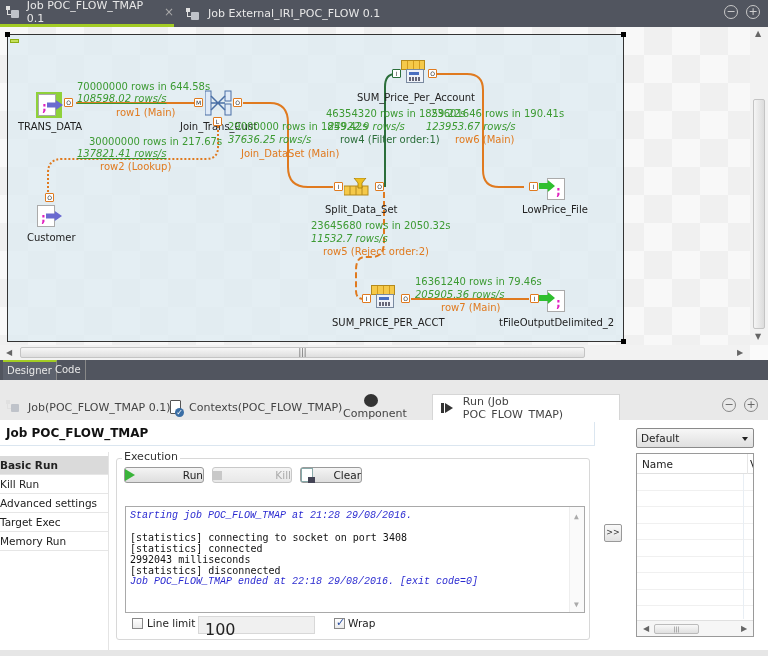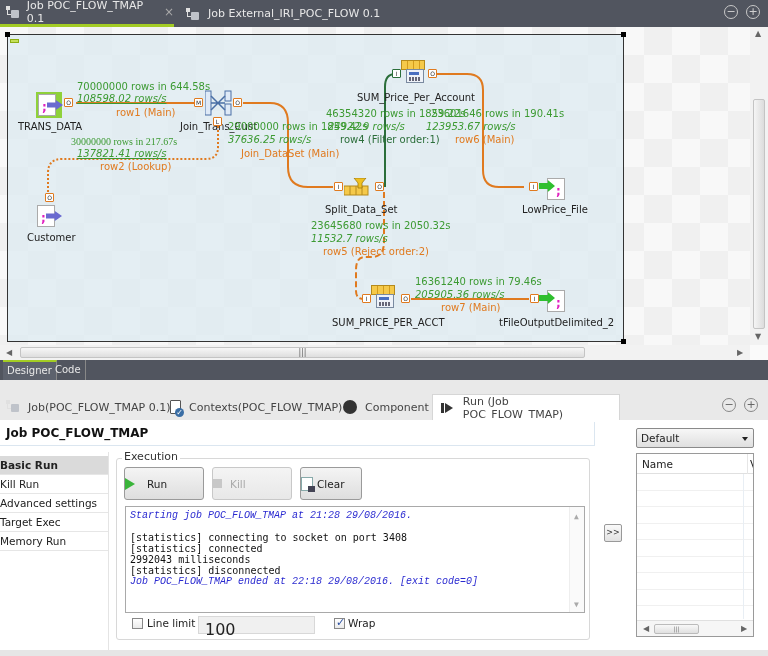--- a/index.html
+++ b/index.html
@@ -75,21 +75,21 @@
   .panel { position: absolute; left: 0; top: 420px; width: 768px; height: 230px; background: #fff; }
   .job-title { position: absolute; left: 6px; top: 6px; font-weight: bold; font-size: 12px; color: #111; }
   .title-box { position: absolute; left: 0; top: 2px; width: 595px; height: 24px; border-bottom: 1px solid #dbe6f0; border-right: 1px solid #dbe6f0; }
   .side-menu { position: absolute; left: 0; top: 36px; width: 108px; }
   .side-item { height: 19px; line-height: 19px; font-size: 10.5px; color: #222; border-bottom: 1px solid #e6e6e6; }
   .side-item.active { background: #dadada; font-weight: bold; }
   .side-divider { position: absolute; left: 108px; top: 32px; width: 1px; height: 198px; background: #e4e4e4; }
 
   .exec-group { position: absolute; left: 116px; top: 38px; width: 474px; height: 182px; border: 1px solid #d8d8d8; border-radius: 3px; }
   .exec-legend { position: absolute; left: 122px; top: 30px; background: #fff; padding: 0 2px; font-size: 11px; color: #333; }
-  .btn { position: absolute; height: 33px; border: 1px solid #9a9a9a; border-radius: 3px; background: linear-gradient(#f4f4f4, #dedede); font-size: 10.5px; display: flex; align-items: center; justify-content: flex-start; color: #222; }
+  .btn { position: absolute; height: 16px; border: 1px solid #9a9a9a; border-radius: 3px; background: linear-gradient(#f4f4f4, #dedede); font-size: 10.5px; display: flex; align-items: center; justify-content: space-between; color: #222; }
   .btn.disabled { color: #aaa; border-color: #c8c8c8; background: linear-gradient(#f4f4f4, #e8e8e8); }
   .play { width: 0; height: 0; border-left: 10px solid #3ab43a; border-top: 6px solid transparent; border-bottom: 6px solid transparent; margin-right: 12px; }
   .stopsq { width: 9px; height: 9px; background: #c8c8c8; margin-right: 8px; }
   .clearico { width: 12px; height: 14px; background: #fff; border: 1px solid #8aa; margin-right: 4px; position: relative; }
   .clearico::after { content: ""; position: absolute; right: -3px; bottom: -2px; width: 7px; height: 6px; background: #445; }
 
   .console { position: absolute; left: 125px; top: 86px; width: 460px; height: 107px; border: 1px solid #a9a9a9; background: #fff; font-family: "DejaVu Sans Mono", monospace; font-size: 10px; line-height: 11px; padding: 3px 4px; }
   .console .line { white-space: pre; height: 11px; }
   .console .blue { color: #2a2ad0; font-style: italic; font-family: "Liberation Mono", monospace; }
   .console .blk { color: #111; }
@@ -227,21 +227,21 @@
   <div class="fileico" style="left:547px;top:263px;">
       <span class="semi" style="left:8px;">;</span>
     </div>
   <div class="arrow-out" style="left:539px;top:265px;"></div>
   <div class="comp-name" style="left:499px;top:290px;">tFileOutputDelimited_2</div>
 
   <div class="lbl green" style="left:77px;top:54px;">70000000 rows in 644.58s</div>
   <div class="lbl greeni" style="left:77px;top:66px;text-decoration:underline;">108598.02 rows/s</div>
   <div class="lbl orange" style="left:116px;top:80px;">row1 (Main)</div>
 
-  <div class="lbl green" style="left:71px;top:109px;font-family:Liberation Serif, serif;">30000000 rows in 217.67s</div>
+  <div class="lbl green" style="left:89px;top:109px;">30000000 rows in 217.67s</div>
   <div class="lbl greeni" style="left:77px;top:121px;text-decoration:underline;">137821.41 rows/s</div>
   <div class="lbl orange" style="left:100px;top:134px;">row2 (Lookup)</div>
 
   <div class="lbl green" style="left:228px;top:94px;">29000000 rows in 1859.42s</div>
   <div class="lbl greeni" style="left:228px;top:107px;">37636.25 rows/s</div>
   <div class="lbl orange" style="left:241px;top:121px;">Join_DataSet (Main)</div>
 
   <div class="lbl green" style="left:326px;top:81px;">46354320 rows in 1859.22s</div>
   <div class="lbl greeni" style="left:328px;top:94px;">24922.9 rows/s</div>
   <div class="lbl dgreen" style="left:340px;top:107px;">row4 (Filter order:1)</div>
@@ -279,21 +279,21 @@
   <div class="btab" style="left:6px;">
     <span class="ico jobico">
         <span></span>
       </span>
     <span>Job(POC_FLOW_TMAP 0.1)</span>
   </div>
   <div class="btab" style="left:170px;">
     <span class="ico ctxico" style="width:11px;"></span>
     <span>Contexts(POC_FLOW_TMAP)</span>
   </div>
-  <div class="btab" style="left:343px;">
+  <div class="btab" style="left:343px;flex-direction:column;">
     <span class="ico palico"></span>
     <span>Component</span>
   </div>
   <div class="btab active" style="left:432px;width:188px;">
     <span class="ico runico"></span>
     <span>Run (Job POC_FLOW_TMAP)</span>
   </div>
 </div>
 <div class="bwin-btns">
   <div class="bwin-btn">−</div>

